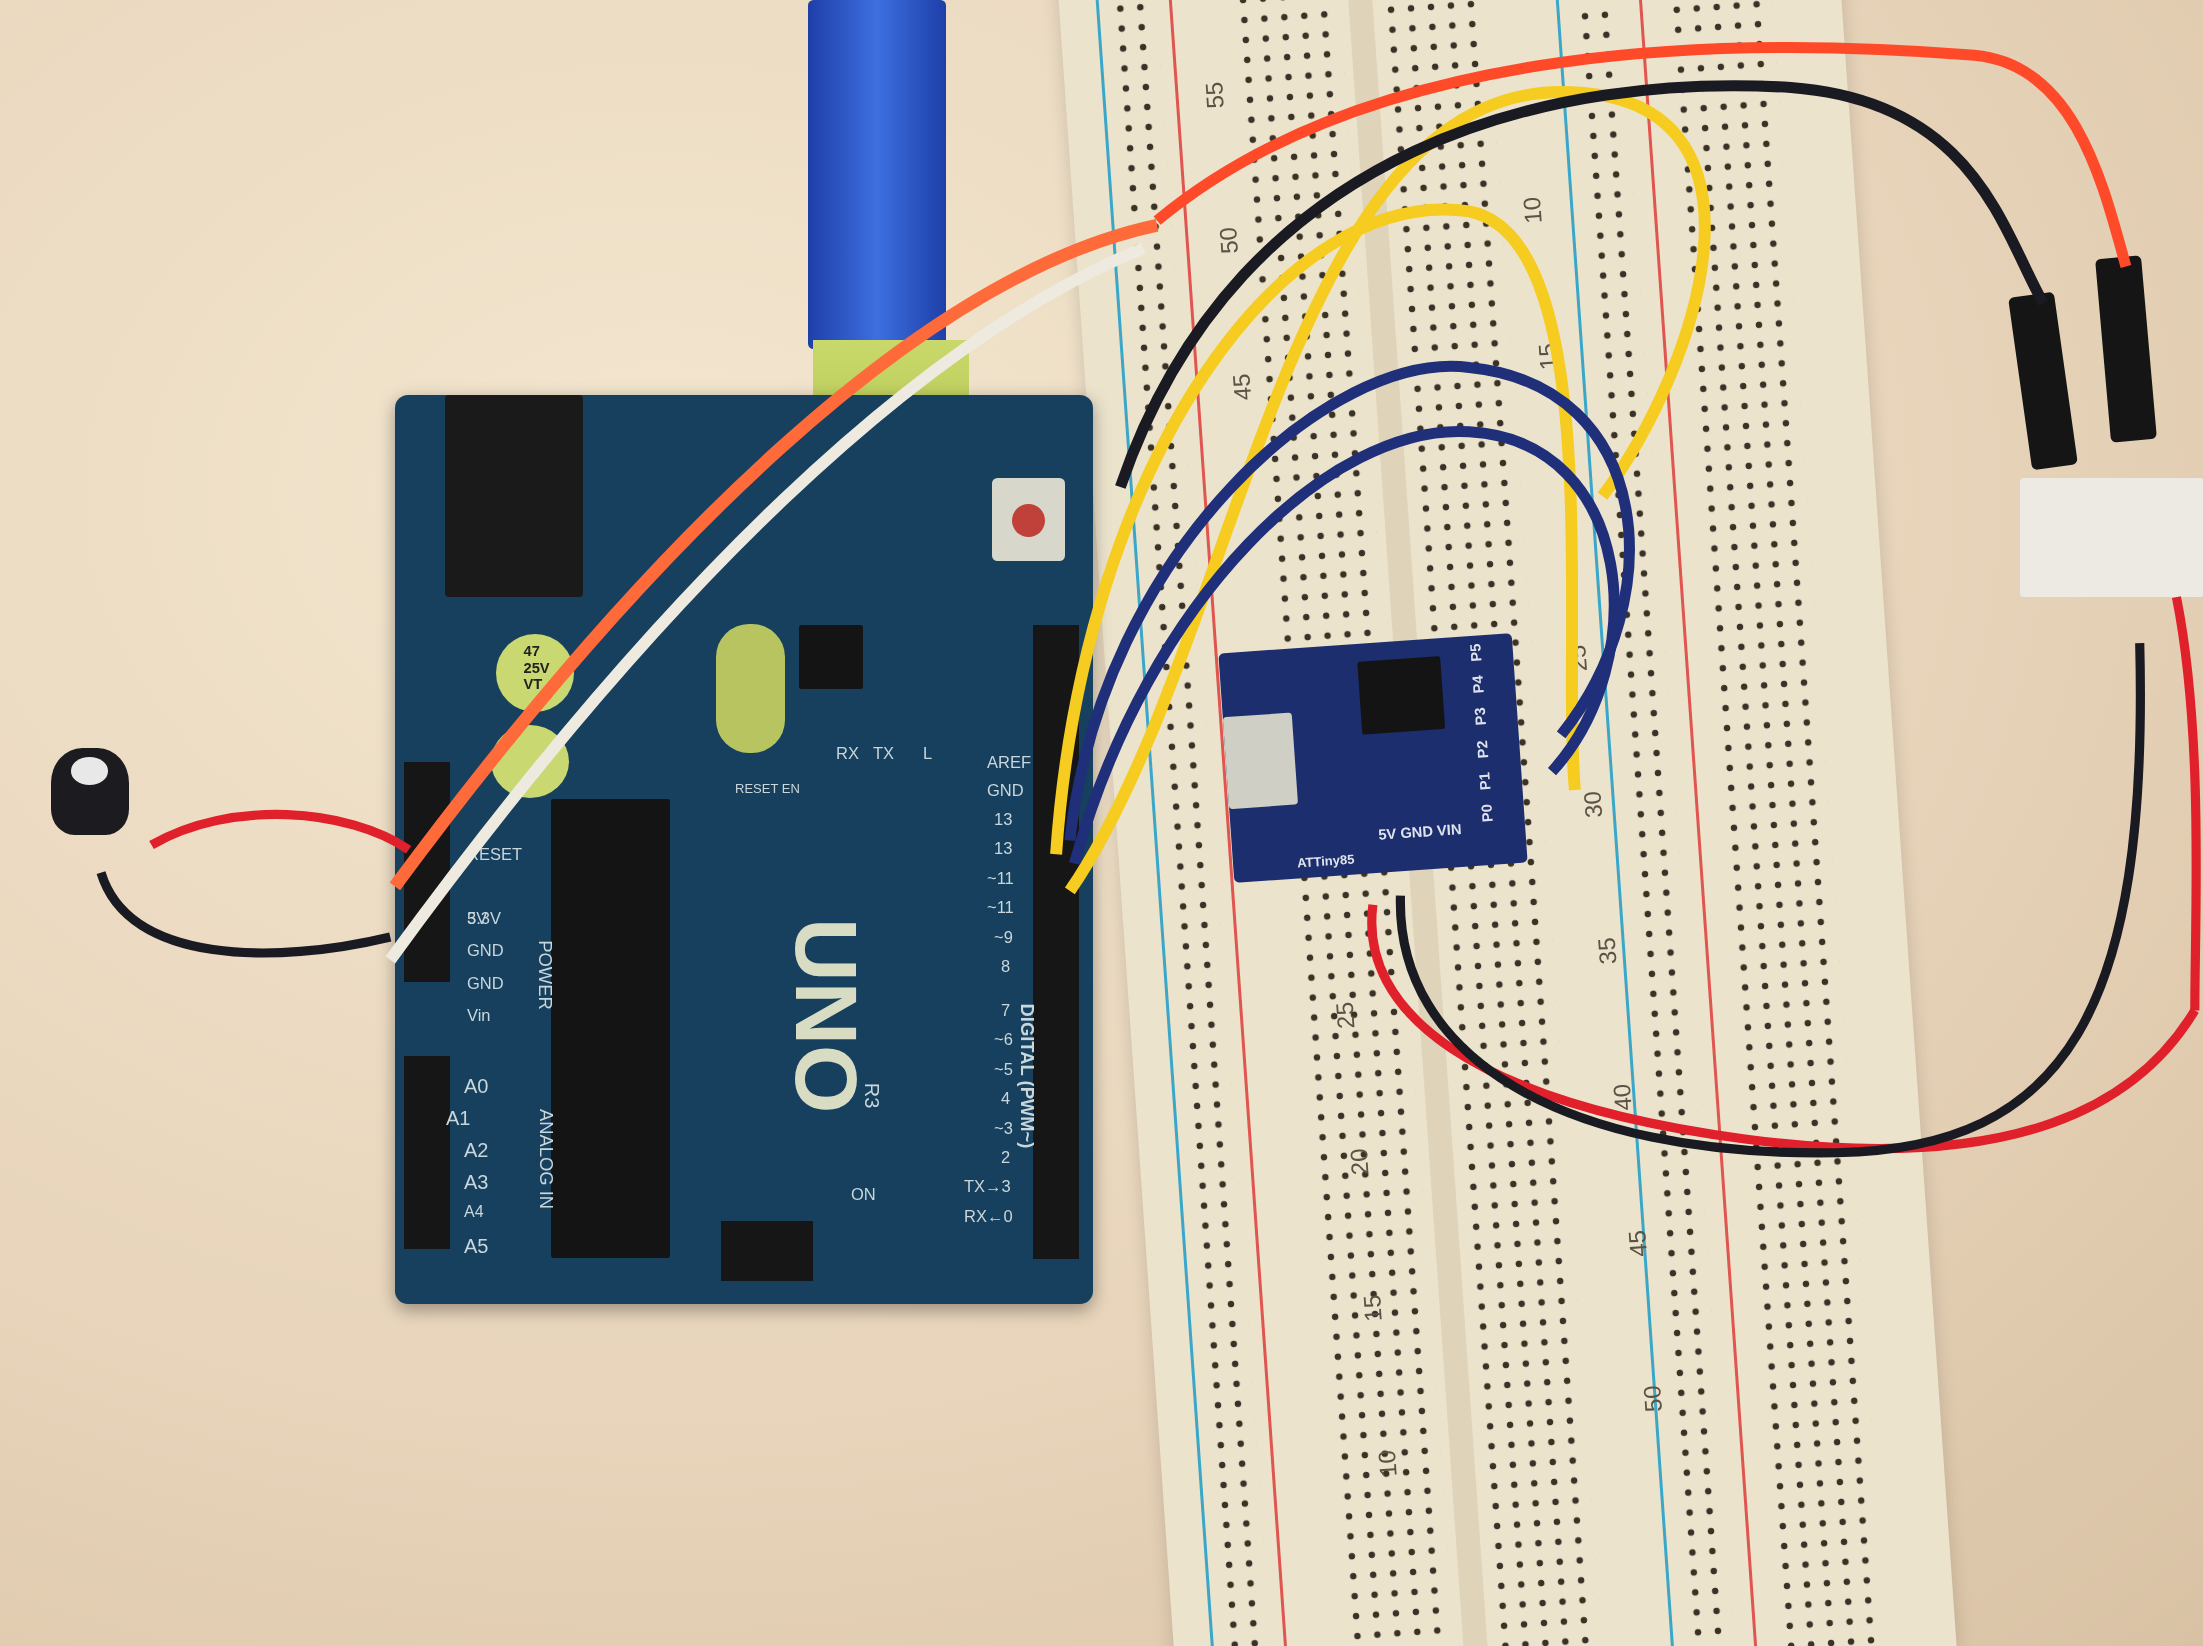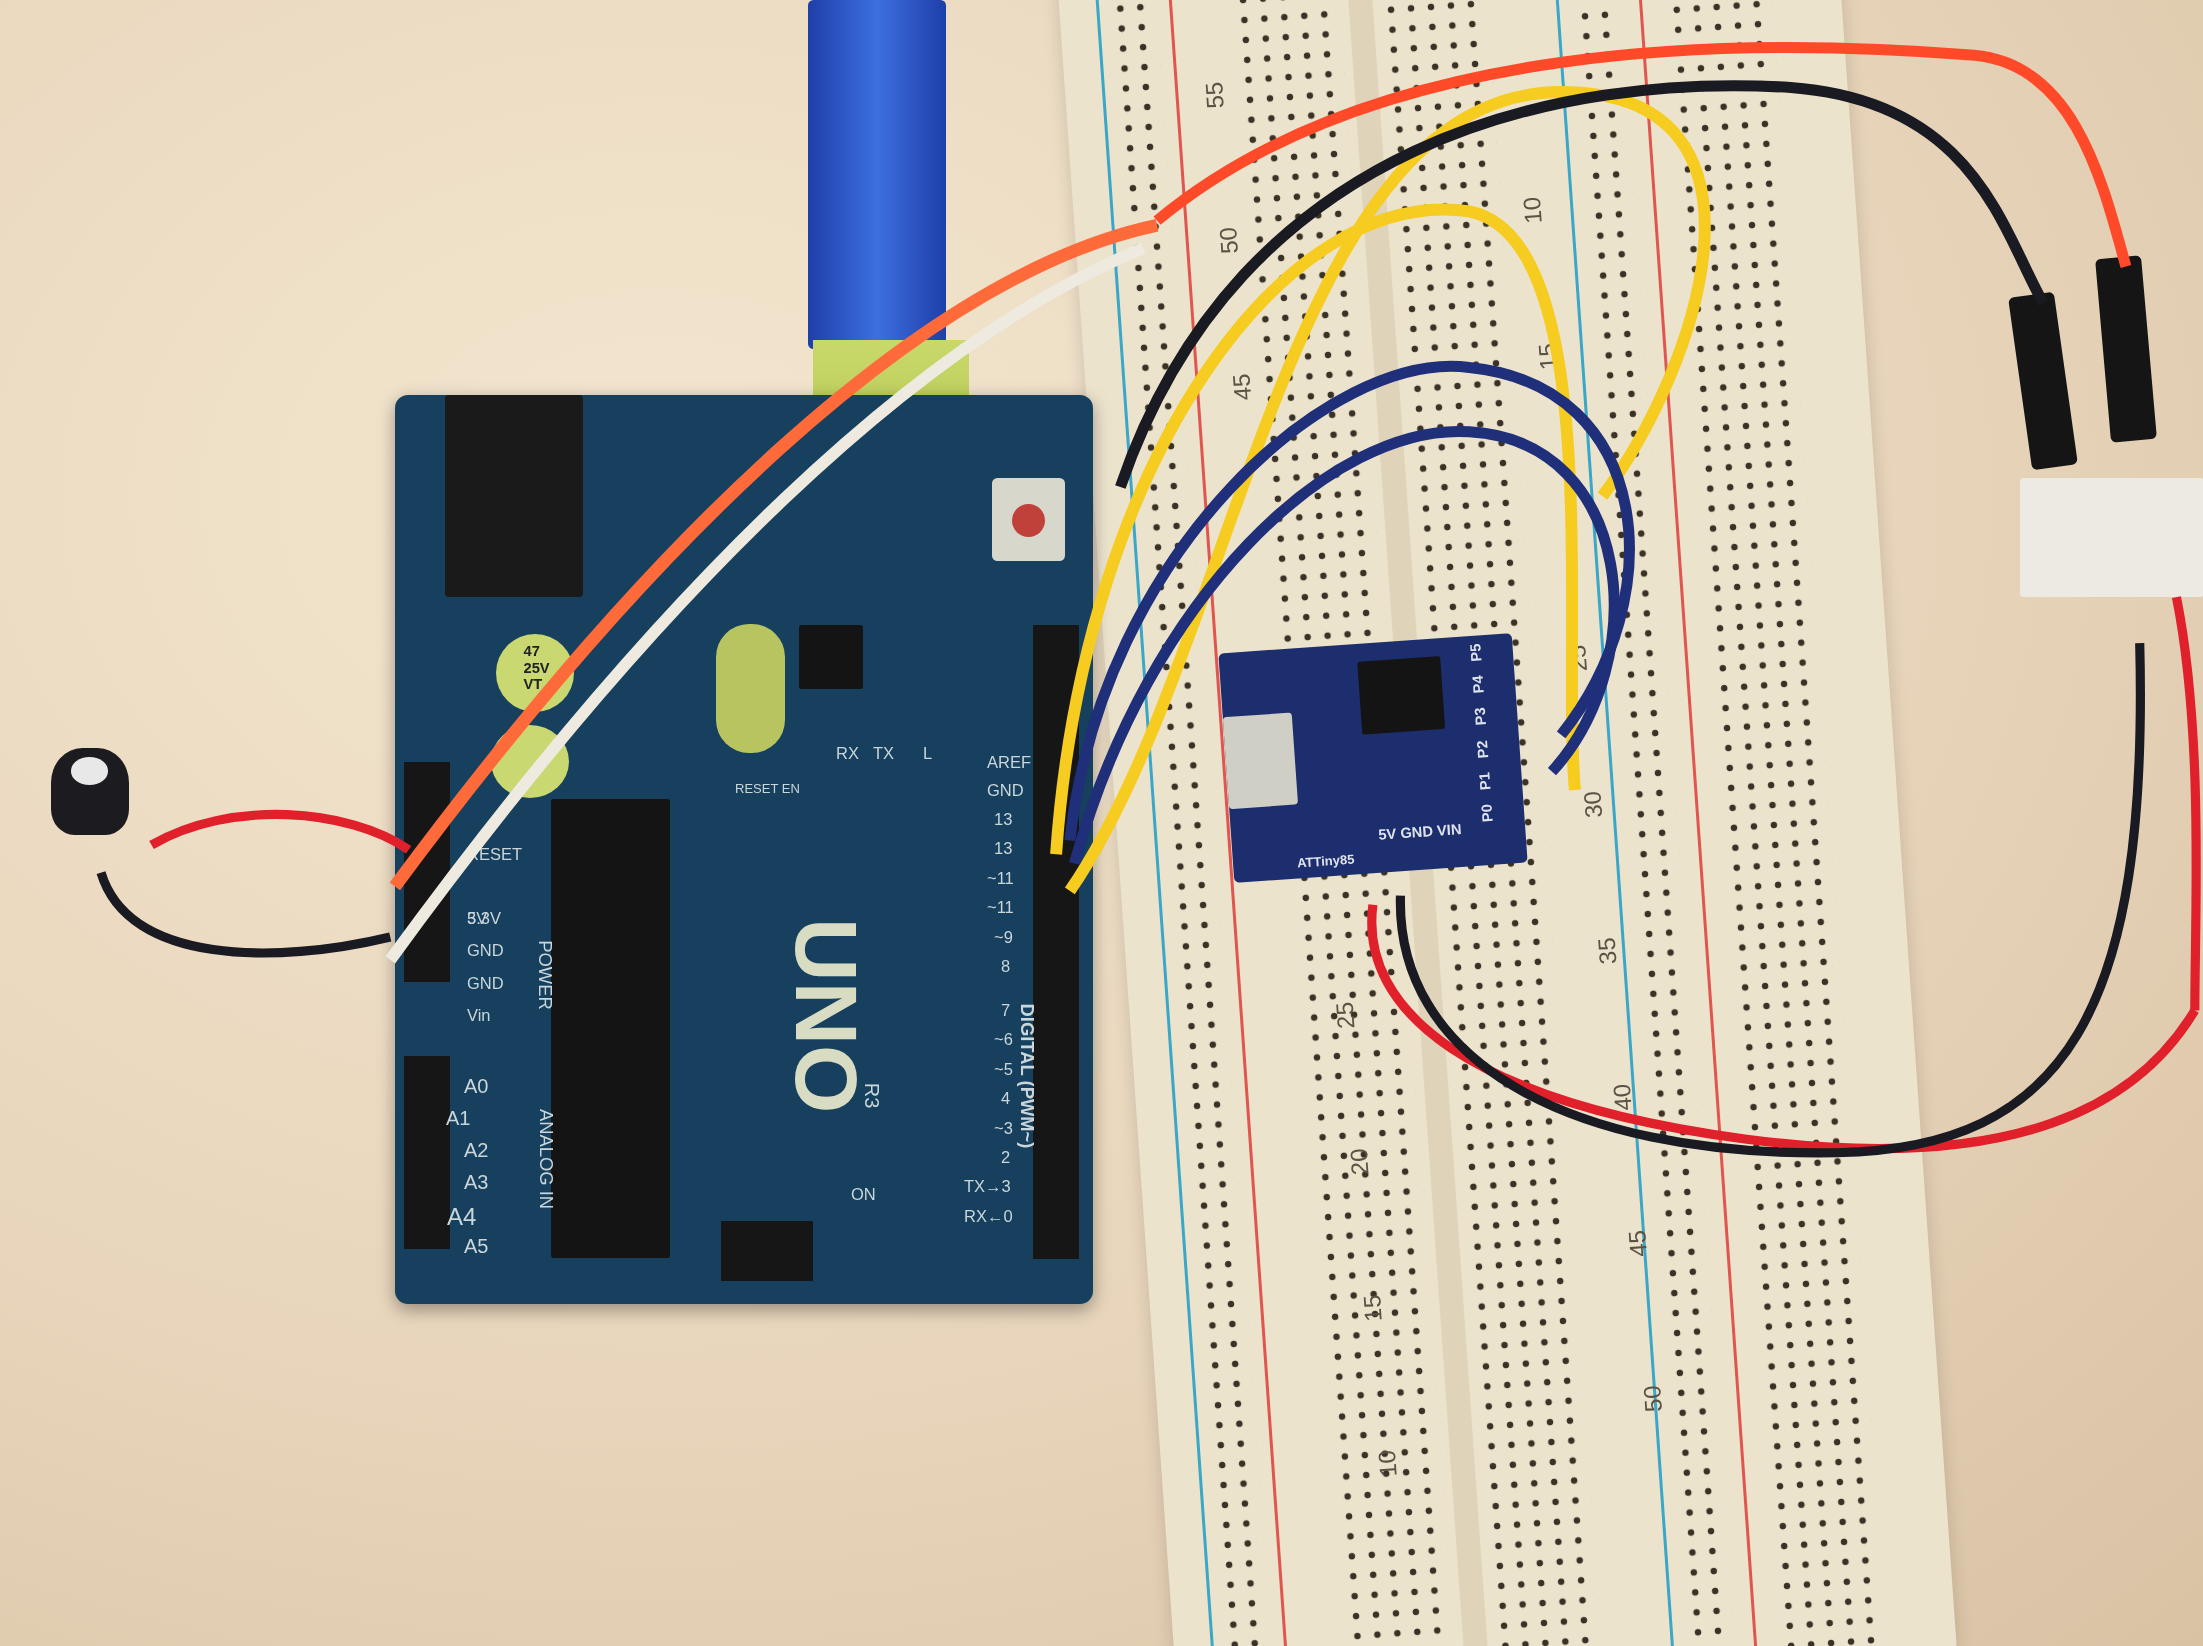--- a/index.html
+++ b/index.html
@@ -90,21 +90,21 @@
     <span class="silk" style="left:72px;top:482px;margin-top:32px;">3.3V</span>
     <span class="silk" style="left:72px;top:514px;">5V</span>
     <span class="silk" style="left:72px;top:546px;">GND</span>
     <span class="silk" style="left:72px;top:579px;">GND</span>
     <span class="silk" style="left:72px;top:611px;">Vin</span>
 
     <span class="silk" style="left:69px;top:680px;font-size:20px;">A0</span>
     <span class="silk" style="left:51px;top:712px;font-size:20px;">A1</span>
     <span class="silk" style="left:69px;top:744px;font-size:20px;">A2</span>
     <span class="silk" style="left:69px;top:776px;font-size:20px;">A3</span>
-    <span class="silk" style="left:52px;top:808px;font-size:24px;">A4</span>
+    <span class="silk" style="left:69px;top:808px;font-size:16px;">A4</span>
     <span class="silk" style="left:69px;top:840px;font-size:20px;">A5</span>
 
     <span class="silk" style="left:592px;top:358px;">AREF</span>
     <span class="silk" style="left:592px;top:386px;">GND</span>
     <span class="silk" style="left:599px;top:415px;">13</span>
     <span class="silk" style="left:599px;top:444px;">13</span>
     <span class="silk" style="left:592px;top:474px;">~11</span>
     <span class="silk" style="left:592px;top:503px;">~11</span>
     <span class="silk" style="left:599px;top:533px;">~9</span>
     <span class="silk" style="left:606px;top:562px;">8</span>

